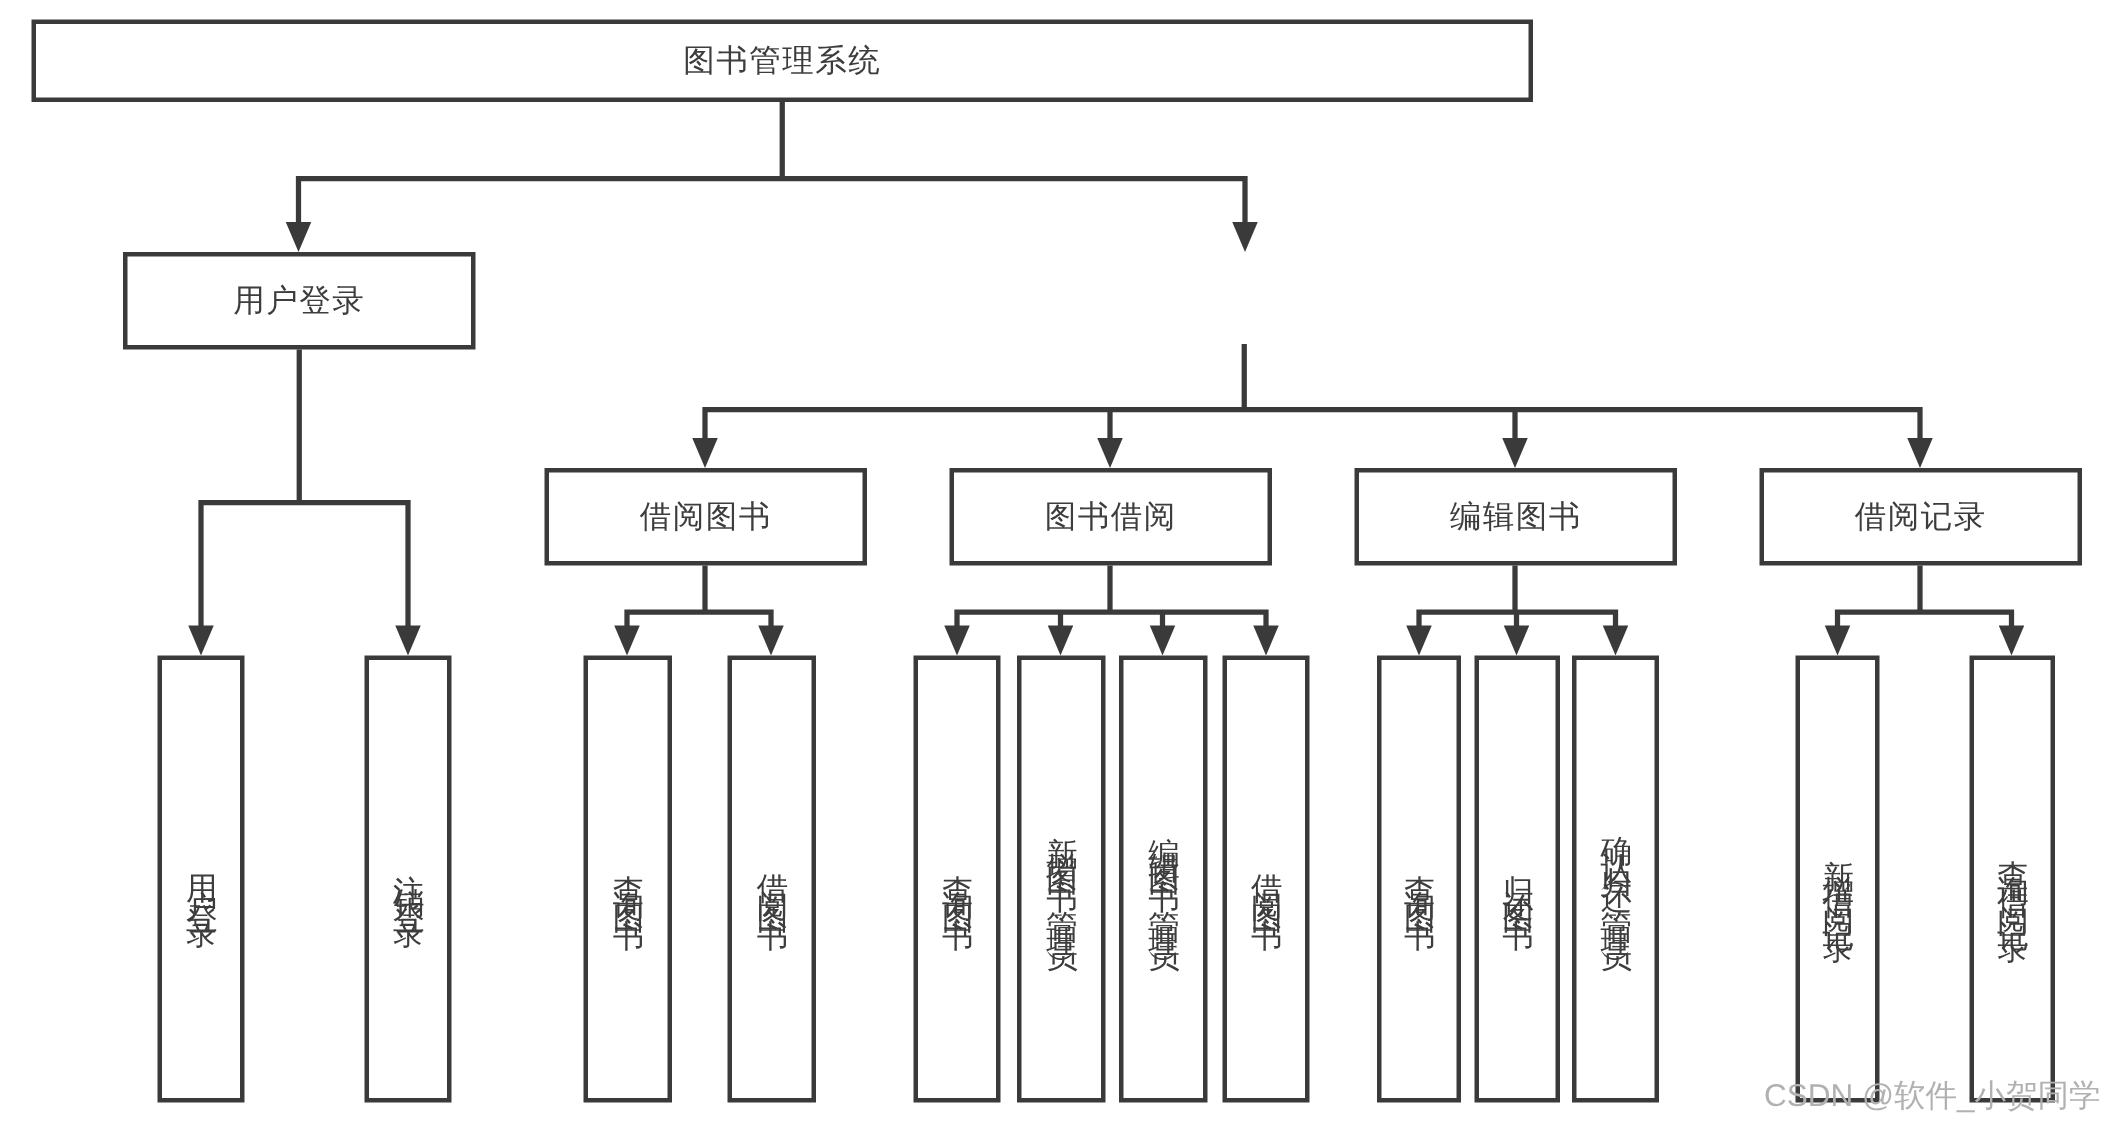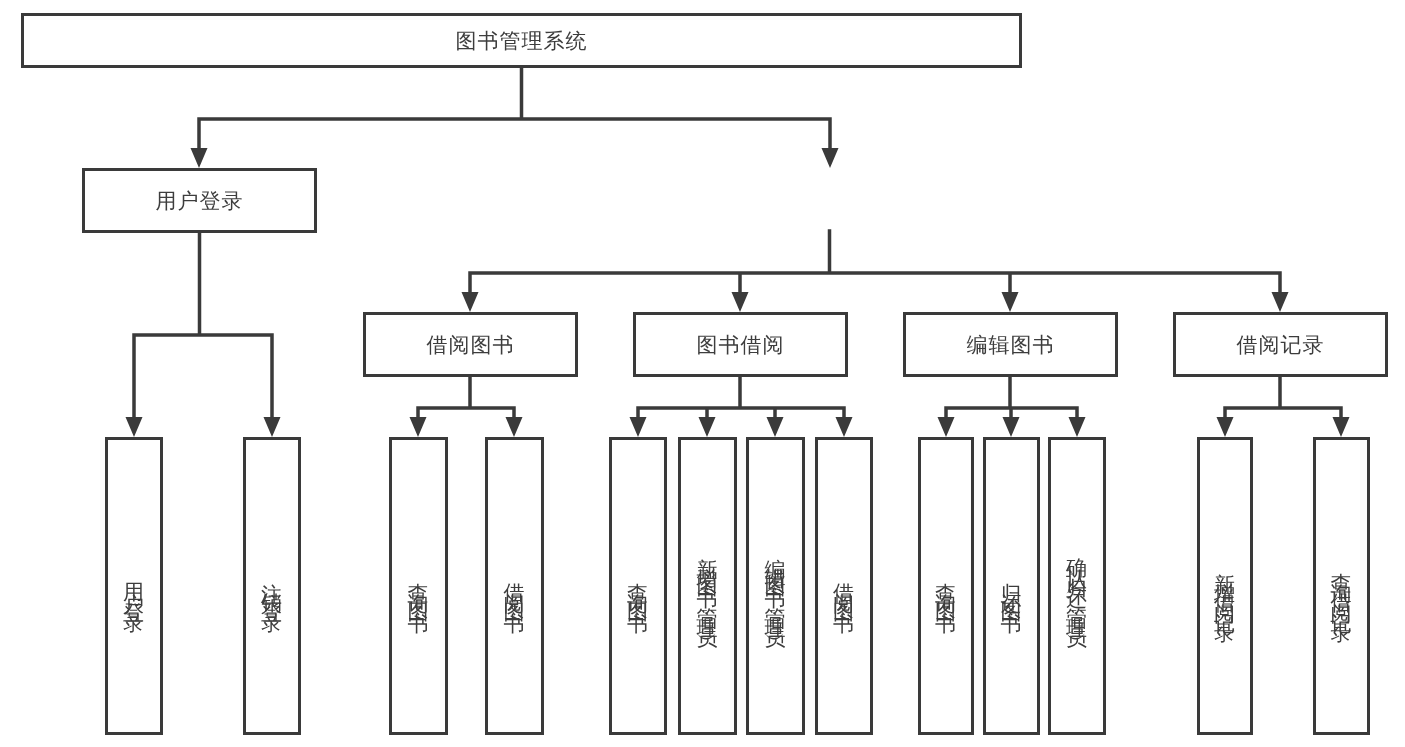--- a/index.html
+++ b/index.html
@@ -152,14 +152,15 @@
     <span class="vlabel">确认归还（管理员）</span>
   </div>
 
   <div class="vbox" style="left:1197px; top:437px; width:56px; height:298px;">
     <span class="vlabel">新增借阅记录</span>
   </div>
   <div class="vbox" style="left:1313px; top:437px; width:57px; height:298px;">
     <span class="vlabel">查询借阅记录</span>
   </div>
 
+  <div class="watermark">CSDN @软件_小贺同学</div>
 
 </div>
 
 </body></html>

